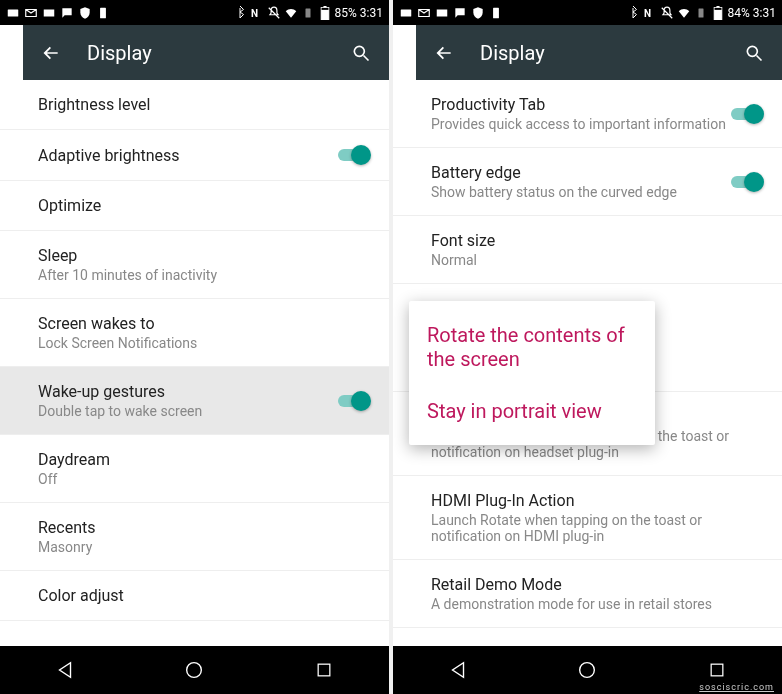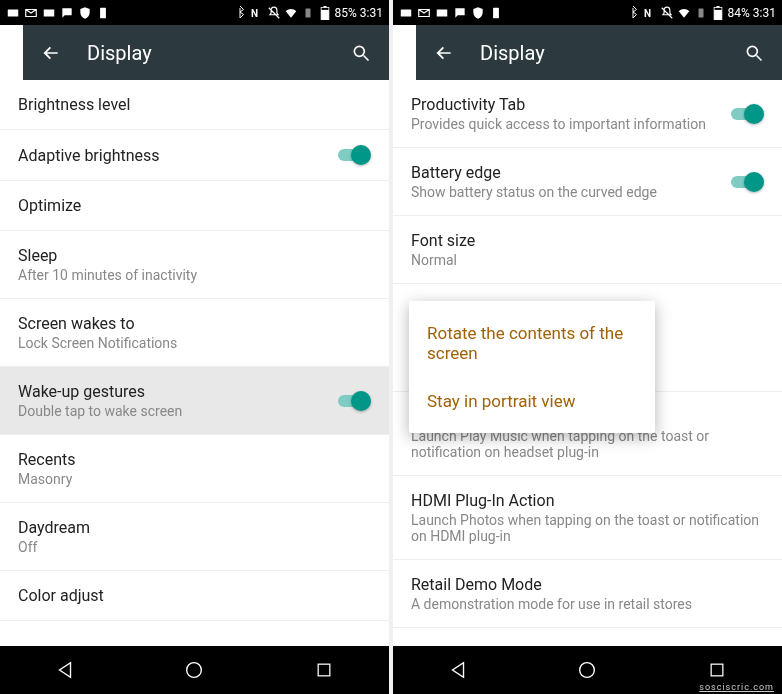--- a/index.html
+++ b/index.html
@@ -9,30 +9,30 @@
 .status-left { display: flex; gap: 4px; align-items: center; }
 .status-right { display: flex; gap: 3px; align-items: center; }
 .st-icon { width: 14px; height: 14px; display: inline-flex; align-items: center; justify-content: center; }
 .header { height: 55px; background: #2c3a3f; color: #fff; display: flex; align-items: center; padding: 0 16px; margin-left: 23px; }
 .back-btn { width: 24px; height: 24px; display: flex; align-items: center; justify-content: center; margin-right: 24px; }
 .header-title { font-size: 20px; font-weight: 400; flex: 1; }
 .search-btn { width: 24px; height: 24px; display: flex; align-items: center; justify-content: center; }
 .content { flex: 1; background: #fff; overflow-y: auto; position: relative; }
 .setting { padding: 15px 18px; border-bottom: 1px solid #eee; display: flex; align-items: center; }
 .setting.highlighted { background: #e8e8e8; }
-.setting-text { flex: 1; }
+.setting-text { flex: 1; margin-left: 20px; }
 .setting-title { font-size: 16px; color: #222; }
 .setting-sub { font-size: 14px; color: #888; margin-top: 2px; }
 .toggle { width: 36px; height: 20px; position: relative; }
 .toggle .track { width: 30px; height: 12px; border-radius: 6px; background: #7fccc4; position: absolute; top: 4px; left: 3px; }
 .toggle .thumb { width: 20px; height: 20px; border-radius: 50%; background: #009688; position: absolute; right: 0; top: 0; box-shadow: 0 1px 3px rgba(0,0,0,0.3); }
 .nav-bar { height: 48px; background: #000; display: flex; align-items: center; justify-content: space-around; }
 .nav-btn { width: 60px; height: 40px; display: flex; align-items: center; justify-content: center; }
 .popup { position: absolute; background: #fff; border-radius: 2px; box-shadow: 0 4px 16px rgba(0,0,0,0.3); padding: 8px 0; z-index: 10; }
-.popup-item { padding: 14px 18px; font-size: 17px; color: #a16207; }
+.popup-item { padding: 14px 18px; font-size: 20px; color: #be185d; }
 .watermark { position: absolute; bottom: 2px; right: 8px; font-size: 9px; color: #ccc; letter-spacing: 1px; text-decoration: underline; }
 </style>
 </head>
 <body>
 
 <div class="phone">
   <div class="status-bar">
     <div class="status-left">
       <span class="st-icon">
           <svg width="14" height="14" viewBox="0 0 24 24">
@@ -155,28 +155,28 @@
           <div class="setting-title">Wake-up gestures</div>
           <div class="setting-sub">Double tap to wake screen</div>
         </div>
         <div class="toggle">
           <div class="track"></div>
           <div class="thumb"></div>
         </div>
       </div>
       <div class="setting">
         <div class="setting-text">
+          <div class="setting-title">Daydream</div>
+          <div class="setting-sub">Off</div>
+        </div>
+      </div>
+      <div class="setting">
+        <div class="setting-text">
           <div class="setting-title">Recents</div>
           <div class="setting-sub">Masonry</div>
-        </div>
-      </div>
-      <div class="setting">
-        <div class="setting-text">
-          <div class="setting-title">Daydream</div>
-          <div class="setting-sub">Off</div>
         </div>
       </div>
       <div class="setting">
         <div class="setting-text">
           <div class="setting-title">Color adjust</div>
         </div>
       </div>
     </div>
 
   <div class="nav-bar">
@@ -316,21 +316,21 @@
       <div class="setting" style="height: 108px; border-bottom: 1px solid rgb(238, 238, 238);"></div>
       <div class="setting">
         <div class="setting-text">
           <div class="setting-title">Headset Plug-In Action</div>
           <div class="setting-sub">Launch Play Music when tapping on the toast or notification on headset plug-in</div>
         </div>
       </div>
       <div class="setting">
         <div class="setting-text">
           <div class="setting-title">HDMI Plug-In Action</div>
-          <div class="setting-sub">Launch Photos when tapping on the toast or notification on HDMI plug-in</div>
+          <div class="setting-sub">Launch Rotate when tapping on the toast or notification on HDMI plug-in</div>
         </div>
       </div>
       <div class="setting">
         <div class="setting-text">
           <div class="setting-title">Retail Demo Mode</div>
           <div class="setting-sub">A demonstration mode for use in retail stores</div>
         </div>
       </div>
       <div class="popup" style="left:16px; top:221px; width:246px;">
       <div class="popup-item">Rotate the contents of the screen</div>

